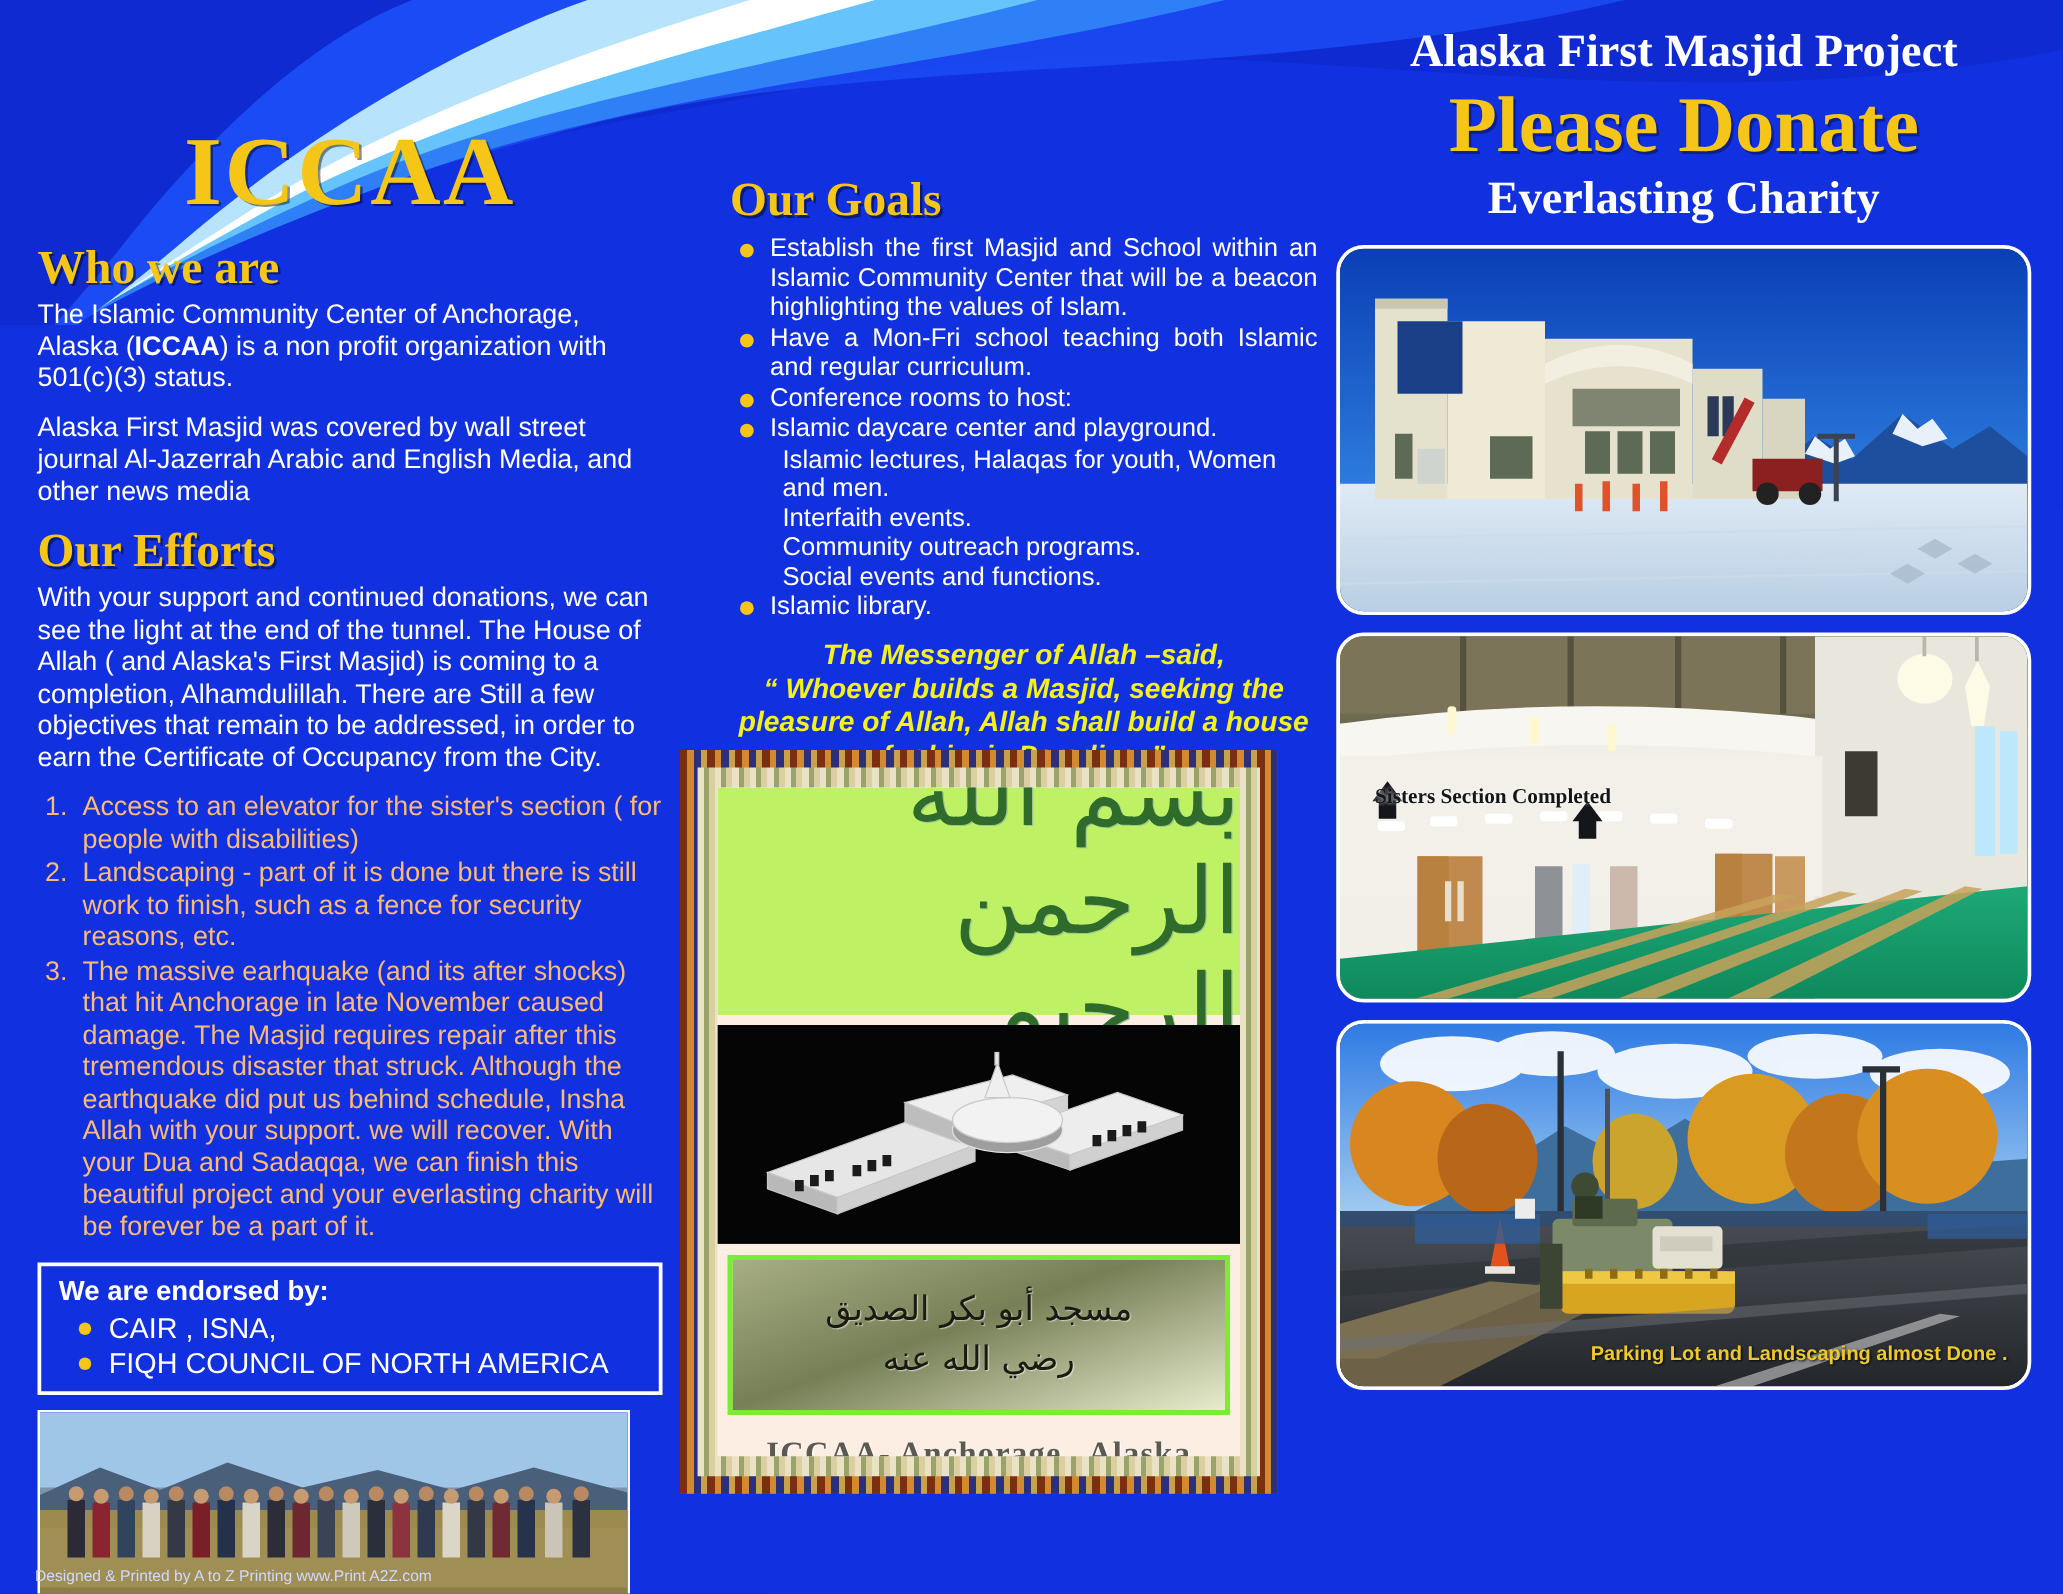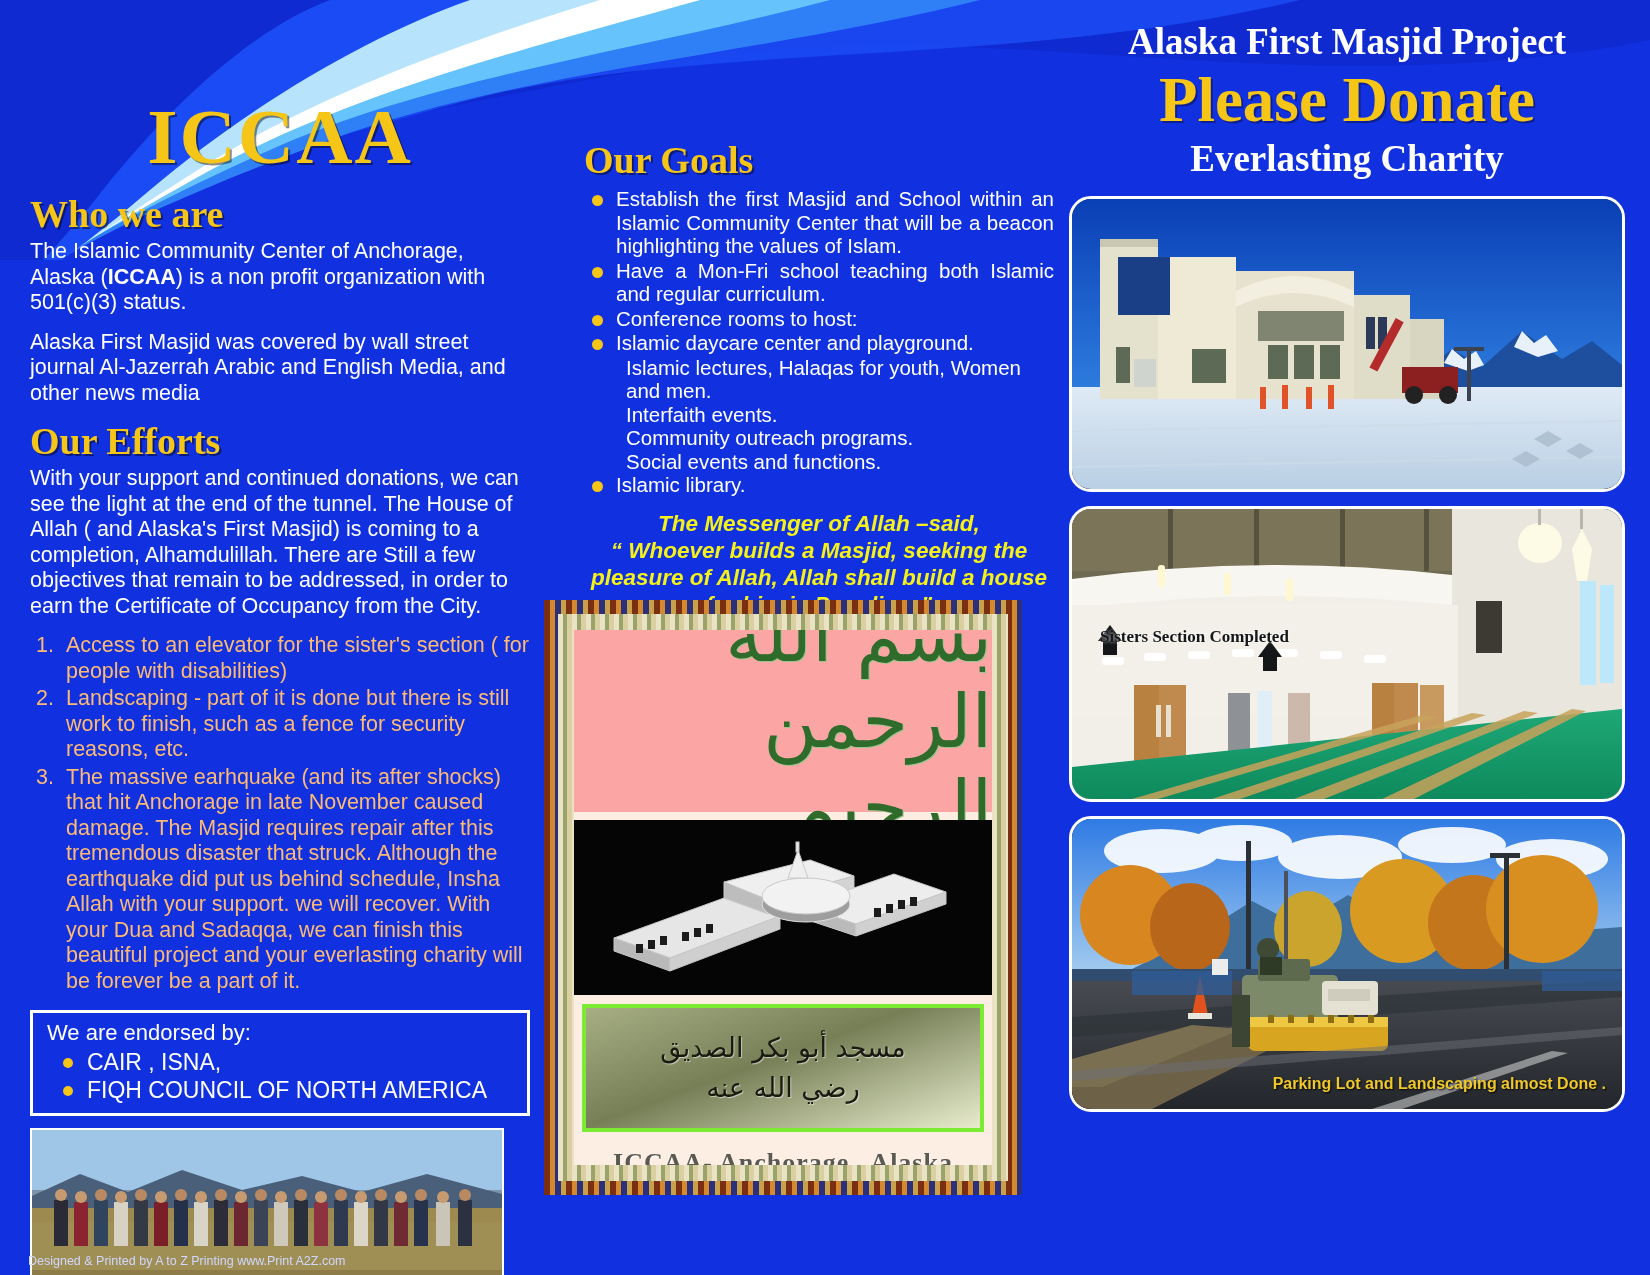--- a/index.html
+++ b/index.html
@@ -29,21 +29,21 @@
   .para b{font-weight:bold;}
   ol.efforts{margin:6px 0 0 0;padding:0 0 0 30px;}
   ol.efforts li{
     color:#fdba74;font-size:21.5px;line-height:25.5px;margin:0 0 2px 0;padding-left:6px;
   }
 
   
   #endorse-box{
     margin-top:16px;border:3px solid #ffffff;padding:7px 10px 9px 14px;
   }
-  #endorse-title{color:#fff;font-weight:normal;font-size:22px;line-height:26px;margin:0 0 2px 0;}
+  #endorse-title{color:#fff;font-weight:bold;font-size:22px;line-height:26px;margin:0 0 2px 0;}
   ul.endorse-list{list-style:none;margin:0;padding:0 0 0 14px;}
   ul.endorse-list li{
     color:#fff;font-size:23px;line-height:28px;position:relative;padding-left:26px;
   }
   ul.endorse-list li:before{
     content:"";position:absolute;left:2px;top:10px;width:10px;height:10px;
     border-radius:50%;background:#f5c518;
   }
 
   
@@ -85,21 +85,21 @@
       repeating-linear-gradient(90deg,#7a2f12 0 6px,#d4892f 6px 11px,#2c2f7a 11px 17px,#c9a14a 17px 22px),
       #8a3a15;
   }
   .poster-border2{
     position:absolute;inset:14px;
     background:repeating-linear-gradient(90deg,#e9e2c4 0 5px,#9aa36a 5px 9px,#d9cfa0 9px 14px);
   }
   .poster-inner{
     position:absolute;left:30px;top:30px;right:30px;bottom:30px;background:#fdeee4;overflow:hidden;
   }
-  #bismillah-band{position:relative;height:182px;background:#fca5a5;}
+  #bismillah-band{position:relative;height:182px;background:#bef264;}
   #bismillah{
     position:absolute;inset:0;display:flex;align-items:center;justify-content:center;
     color:#2f6b2a;font-family:"DejaVu Sans",sans-serif;font-size:74px;direction:rtl;
     text-shadow:1px 1px 0 #9cc48e;
   }
   #render-band{position:relative;height:175px;background:#050505;margin-top:8px;}
   #render-band svg{position:absolute;left:0;top:0;}
   #name-band{
     position:relative;height:120px;margin:9px 8px 0 8px;border:4px solid #7bec33;
     background:linear-gradient(160deg,#a7ae84 0%,#767f56 45%,#e8eccd 100%);

